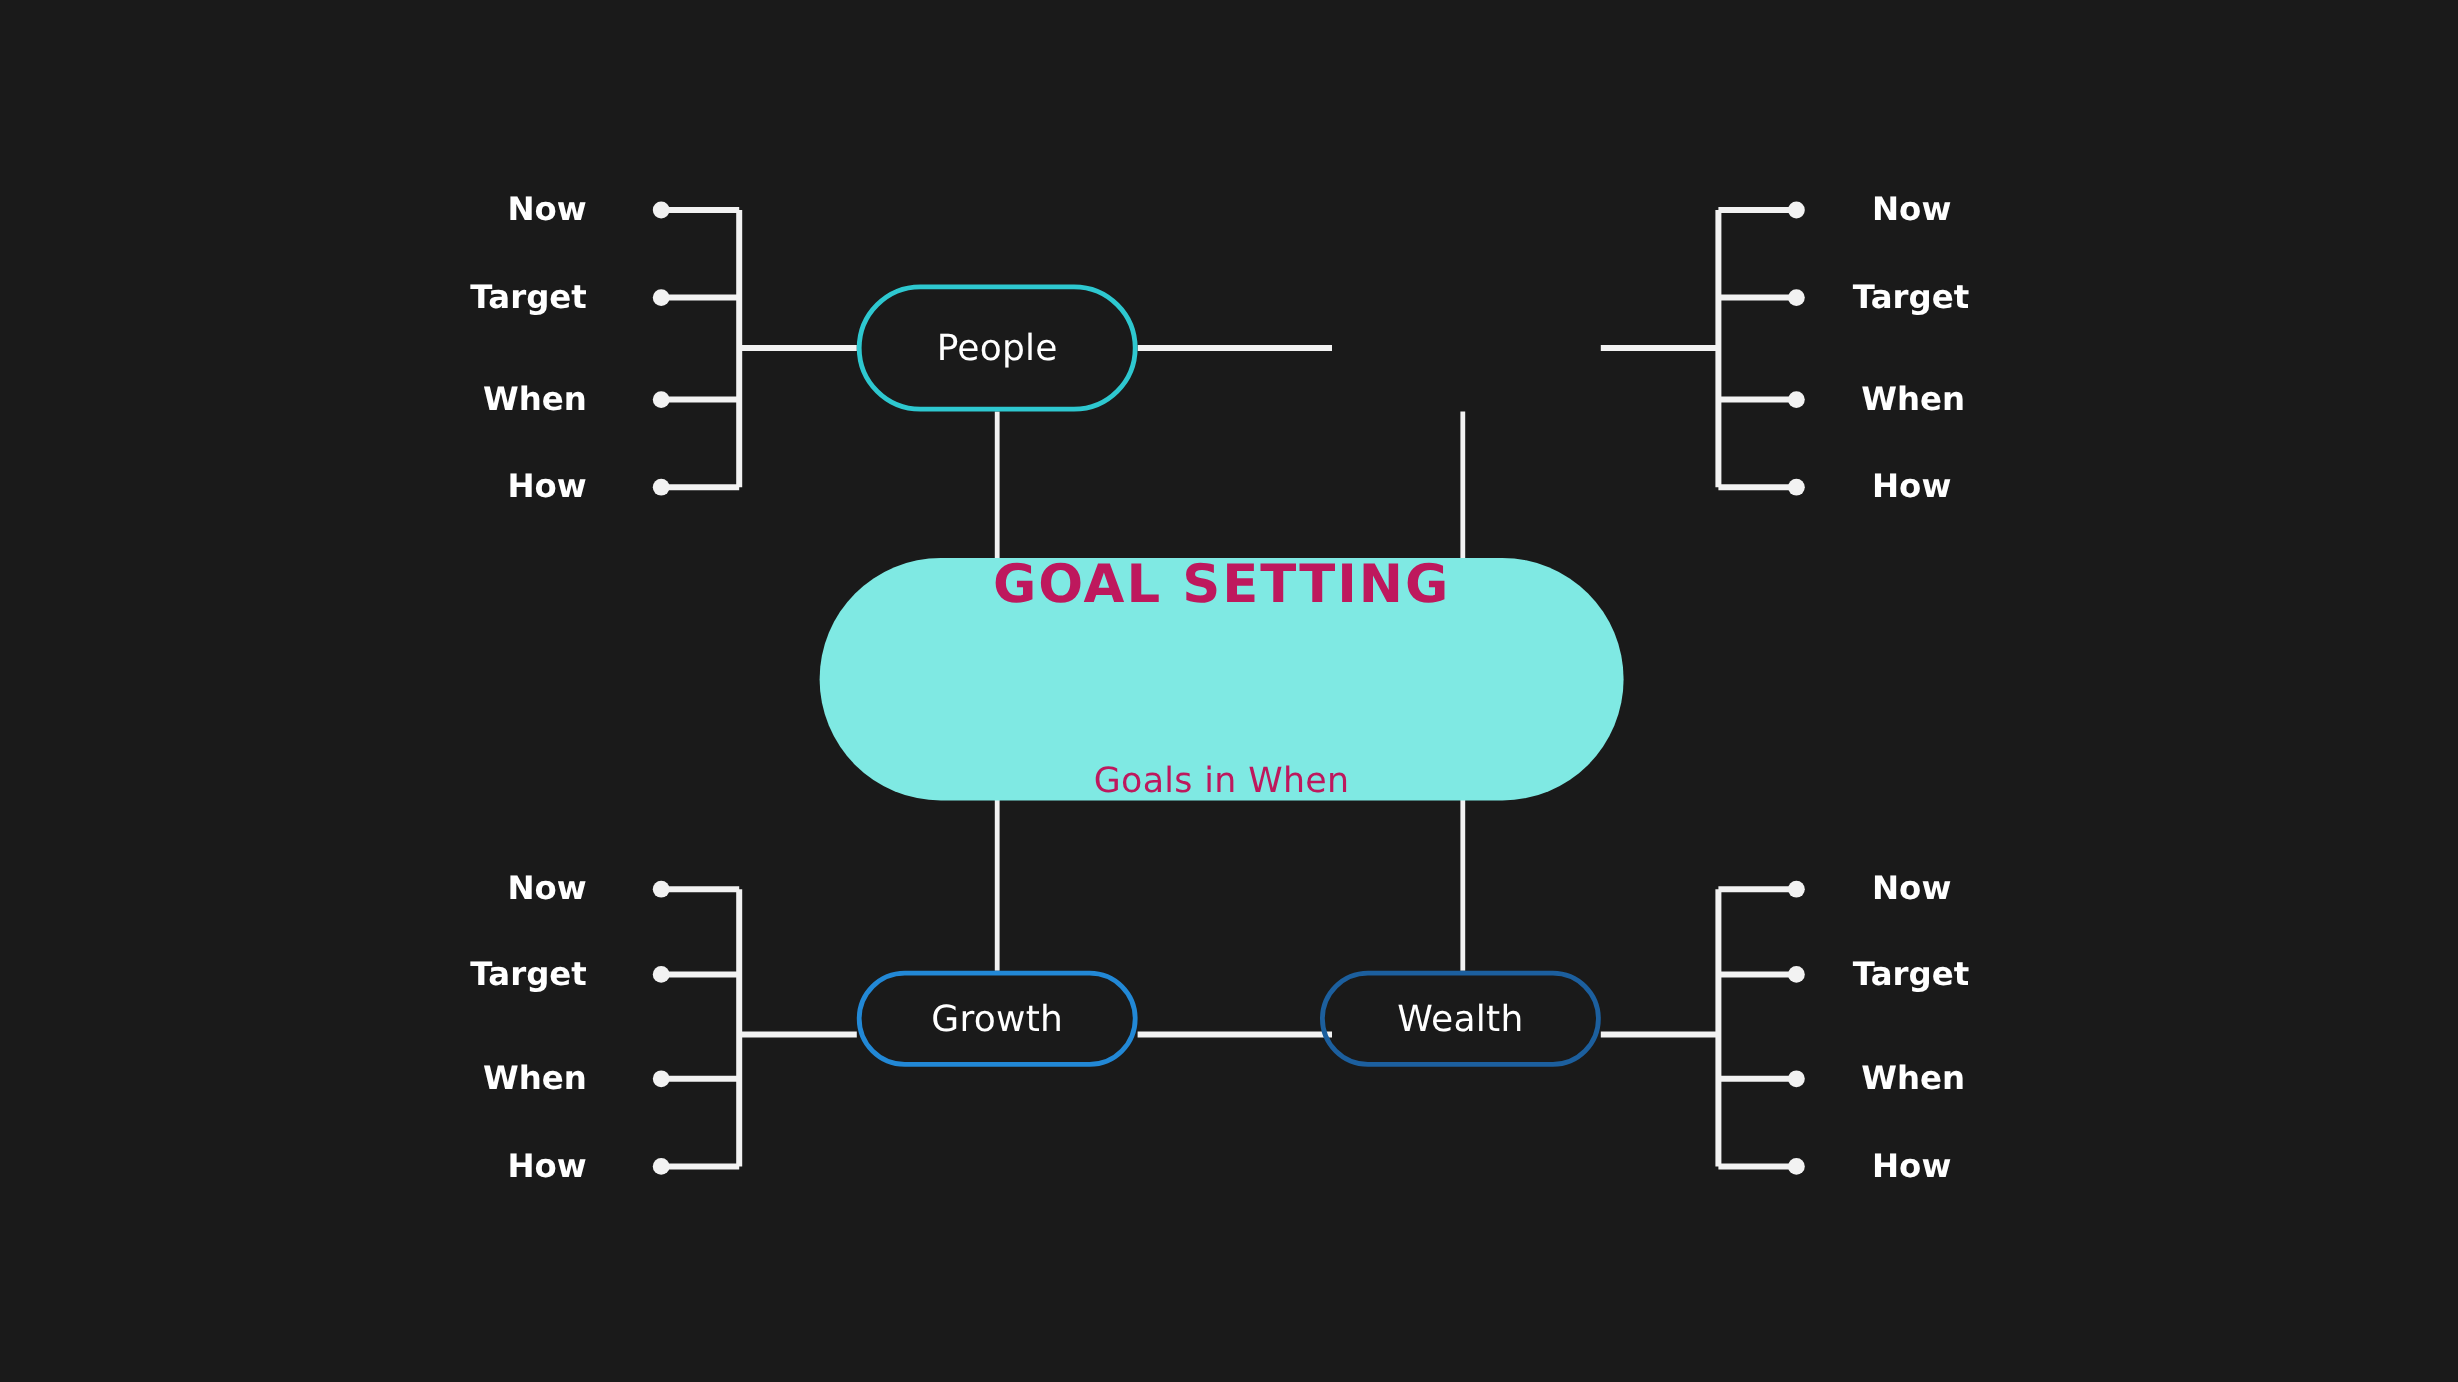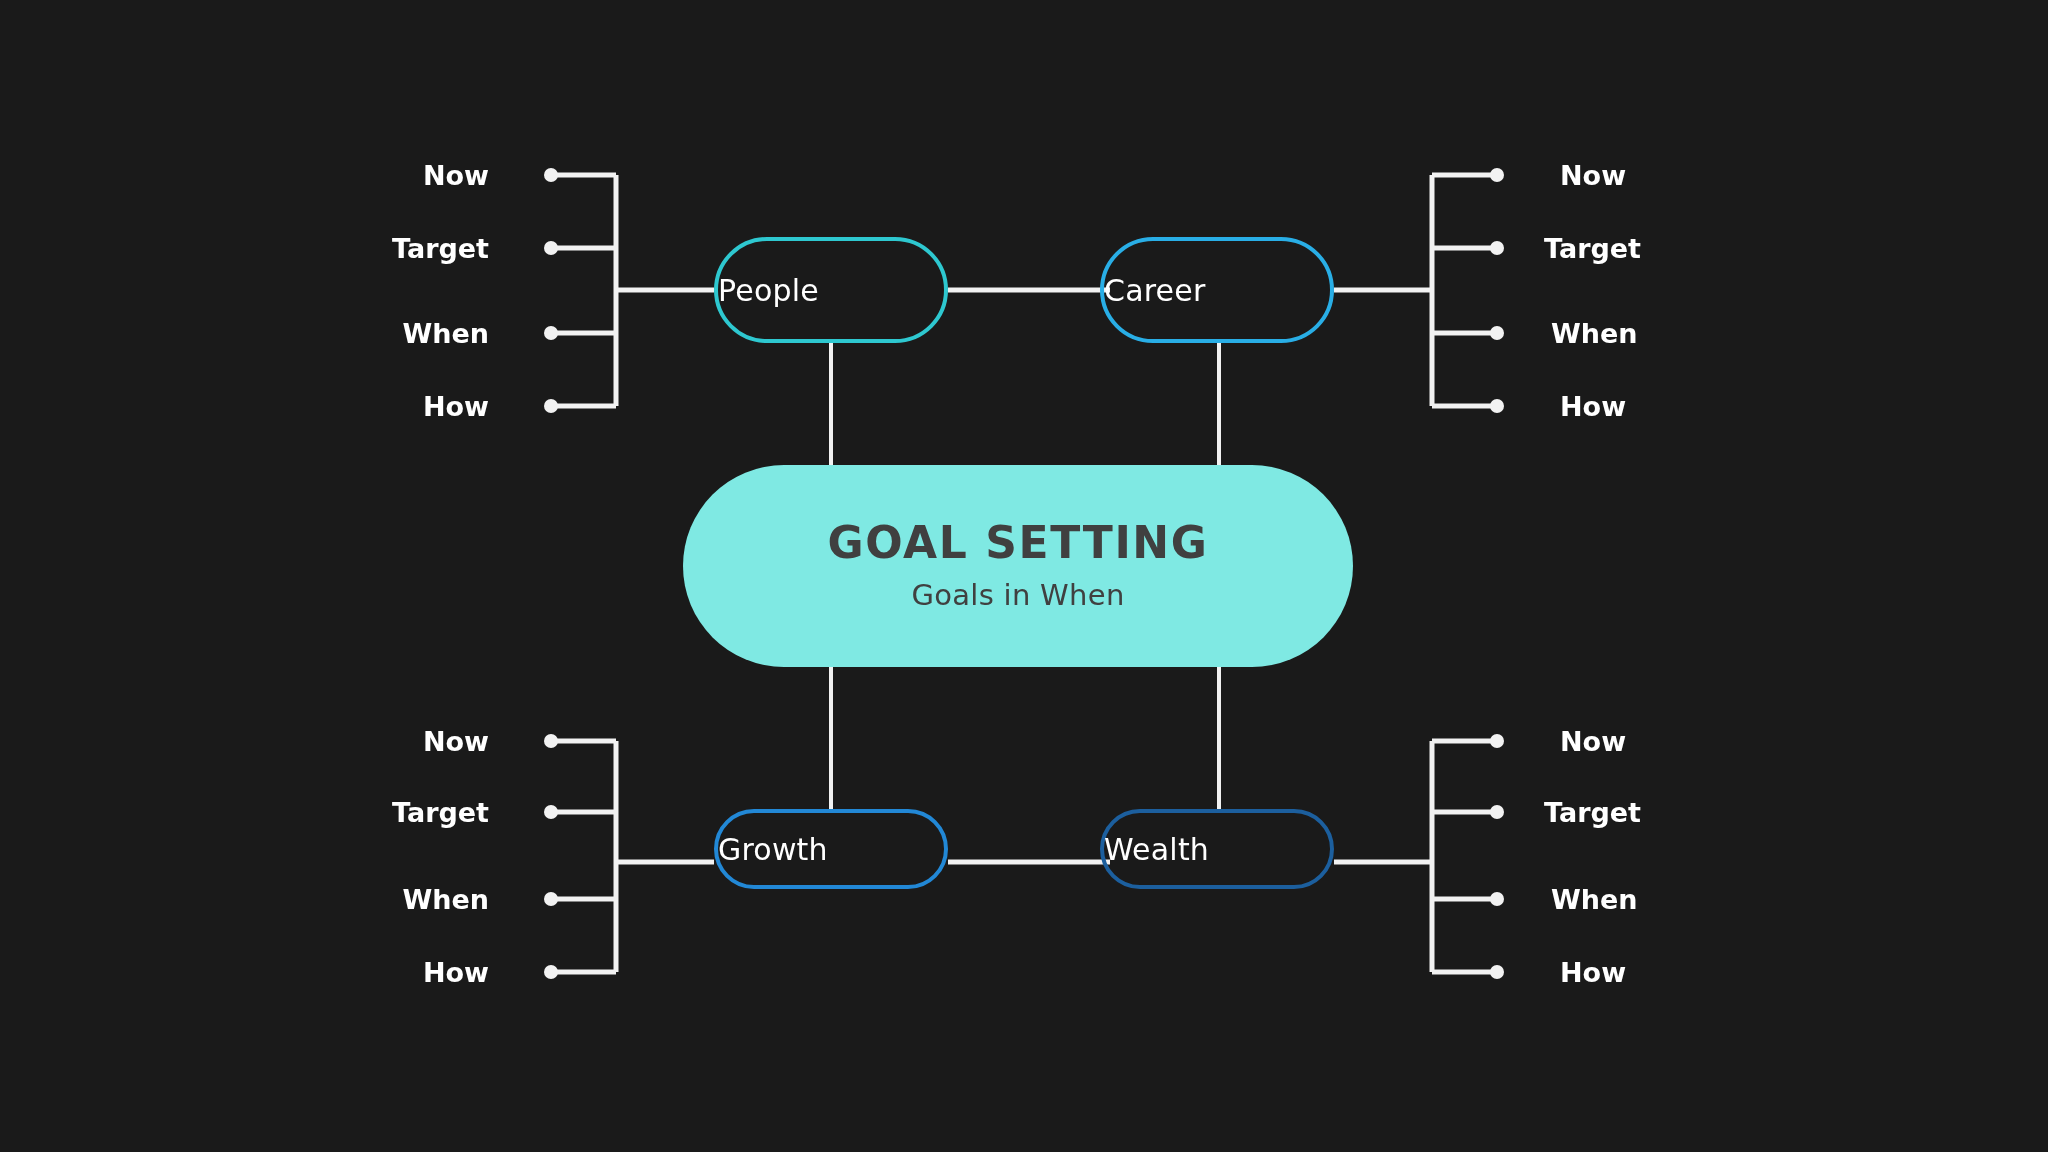--- a/index.html
+++ b/index.html
@@ -8,39 +8,39 @@
     width:2048px; height:1152px;
     font-family:"DejaVu Sans","Liberation Sans",sans-serif;
     overflow:hidden; position:relative;
   }
   #stage { position:absolute; inset:0; }
 
   svg.wires { position:absolute; left:0; top:0; width:2048px; height:1152px; }
 
   .node {
     position:absolute;
-    display:flex; align-items:center; justify-content:flex-start;
+    display:flex; align-items:center; justify-content:center;
     background:transparent;
     border-style:solid;
     border-width:4px;
     border-radius:999px;
     color:#ffffff;
     font-size:30px;
     font-weight:400;
     letter-spacing:0.2px;
     white-space:nowrap;
     z-index:3;
   }
 
   .hub {
     position:absolute;
     display:flex; flex-direction:column;
-    align-items:center; justify-content:center;
+    align-items:center; justify-content:space-between;
     border-radius:999px;
-    color:#404040;
+    color:#be185d;
     z-index:3;
   }
   .hub-title {
     font-size:44px; font-weight:700;
     letter-spacing:1.6px; line-height:1.05;
   }
   .hub-sub {
     font-size:29px; font-weight:400;
     letter-spacing:0.3px; margin-top:11px;
   }
@@ -121,23 +121,20 @@
 
   <div class="hub" style="left:683px; top:465px; width:670px; height:202px; background:#7FE9E3;">
     <div class="hub-title">GOAL SETTING</div>
     <div class="hub-sub">Goals in When</div>
   </div>
 
   <div class="node" style="left:714px; top:237px; width:234px; height:106px; border-color:#2EC8D0;">
     <span>People</span>
   </div>
 
-  <div class="node" style="left:1100px; top:237px; width:234px; height:106px; border-color:#29AEE6;">
-    <span>Career</span>
-  </div>
 
   <div class="node" style="left:714px; top:809px; width:234px; height:80px; border-color:#2288D6;">
     <span>Growth</span>
   </div>
 
   <div class="node" style="left:1100px; top:809px; width:234px; height:80px; border-color:#1C5F9E;">
     <span>Wealth</span>
   </div>
 
   <div class="leaf r-align" style="left:489px; top:175px;">Now</div>

